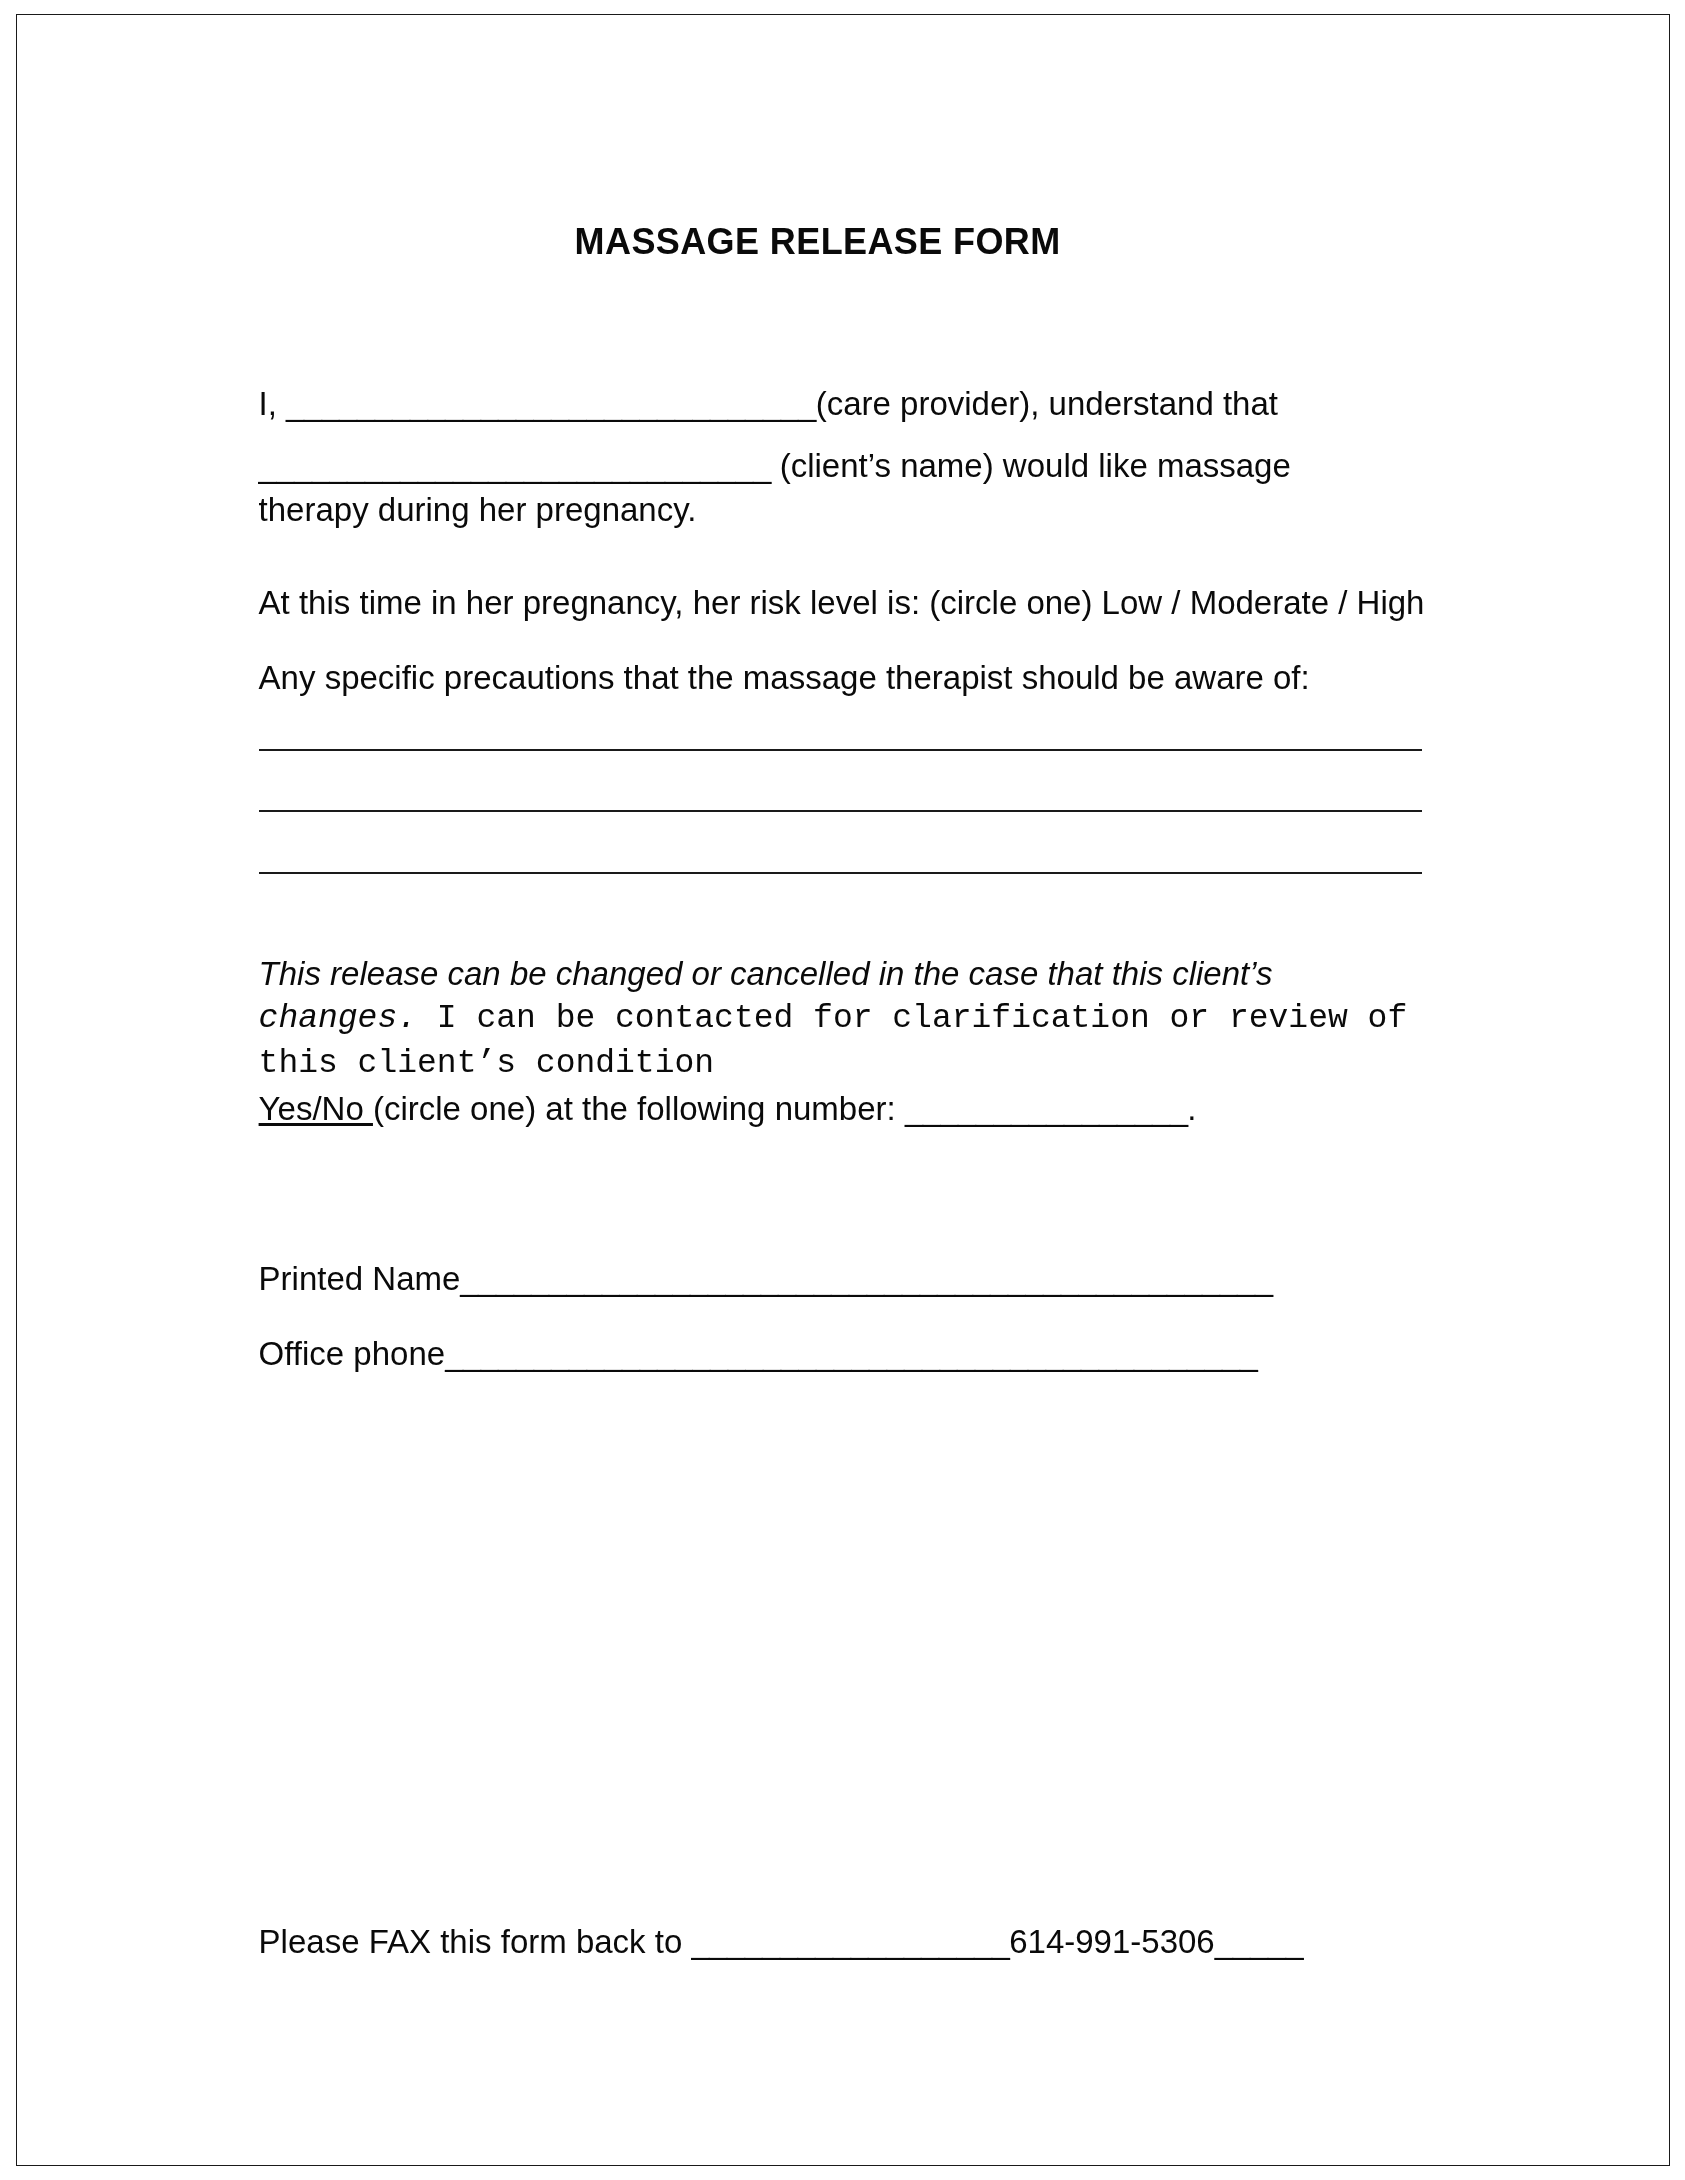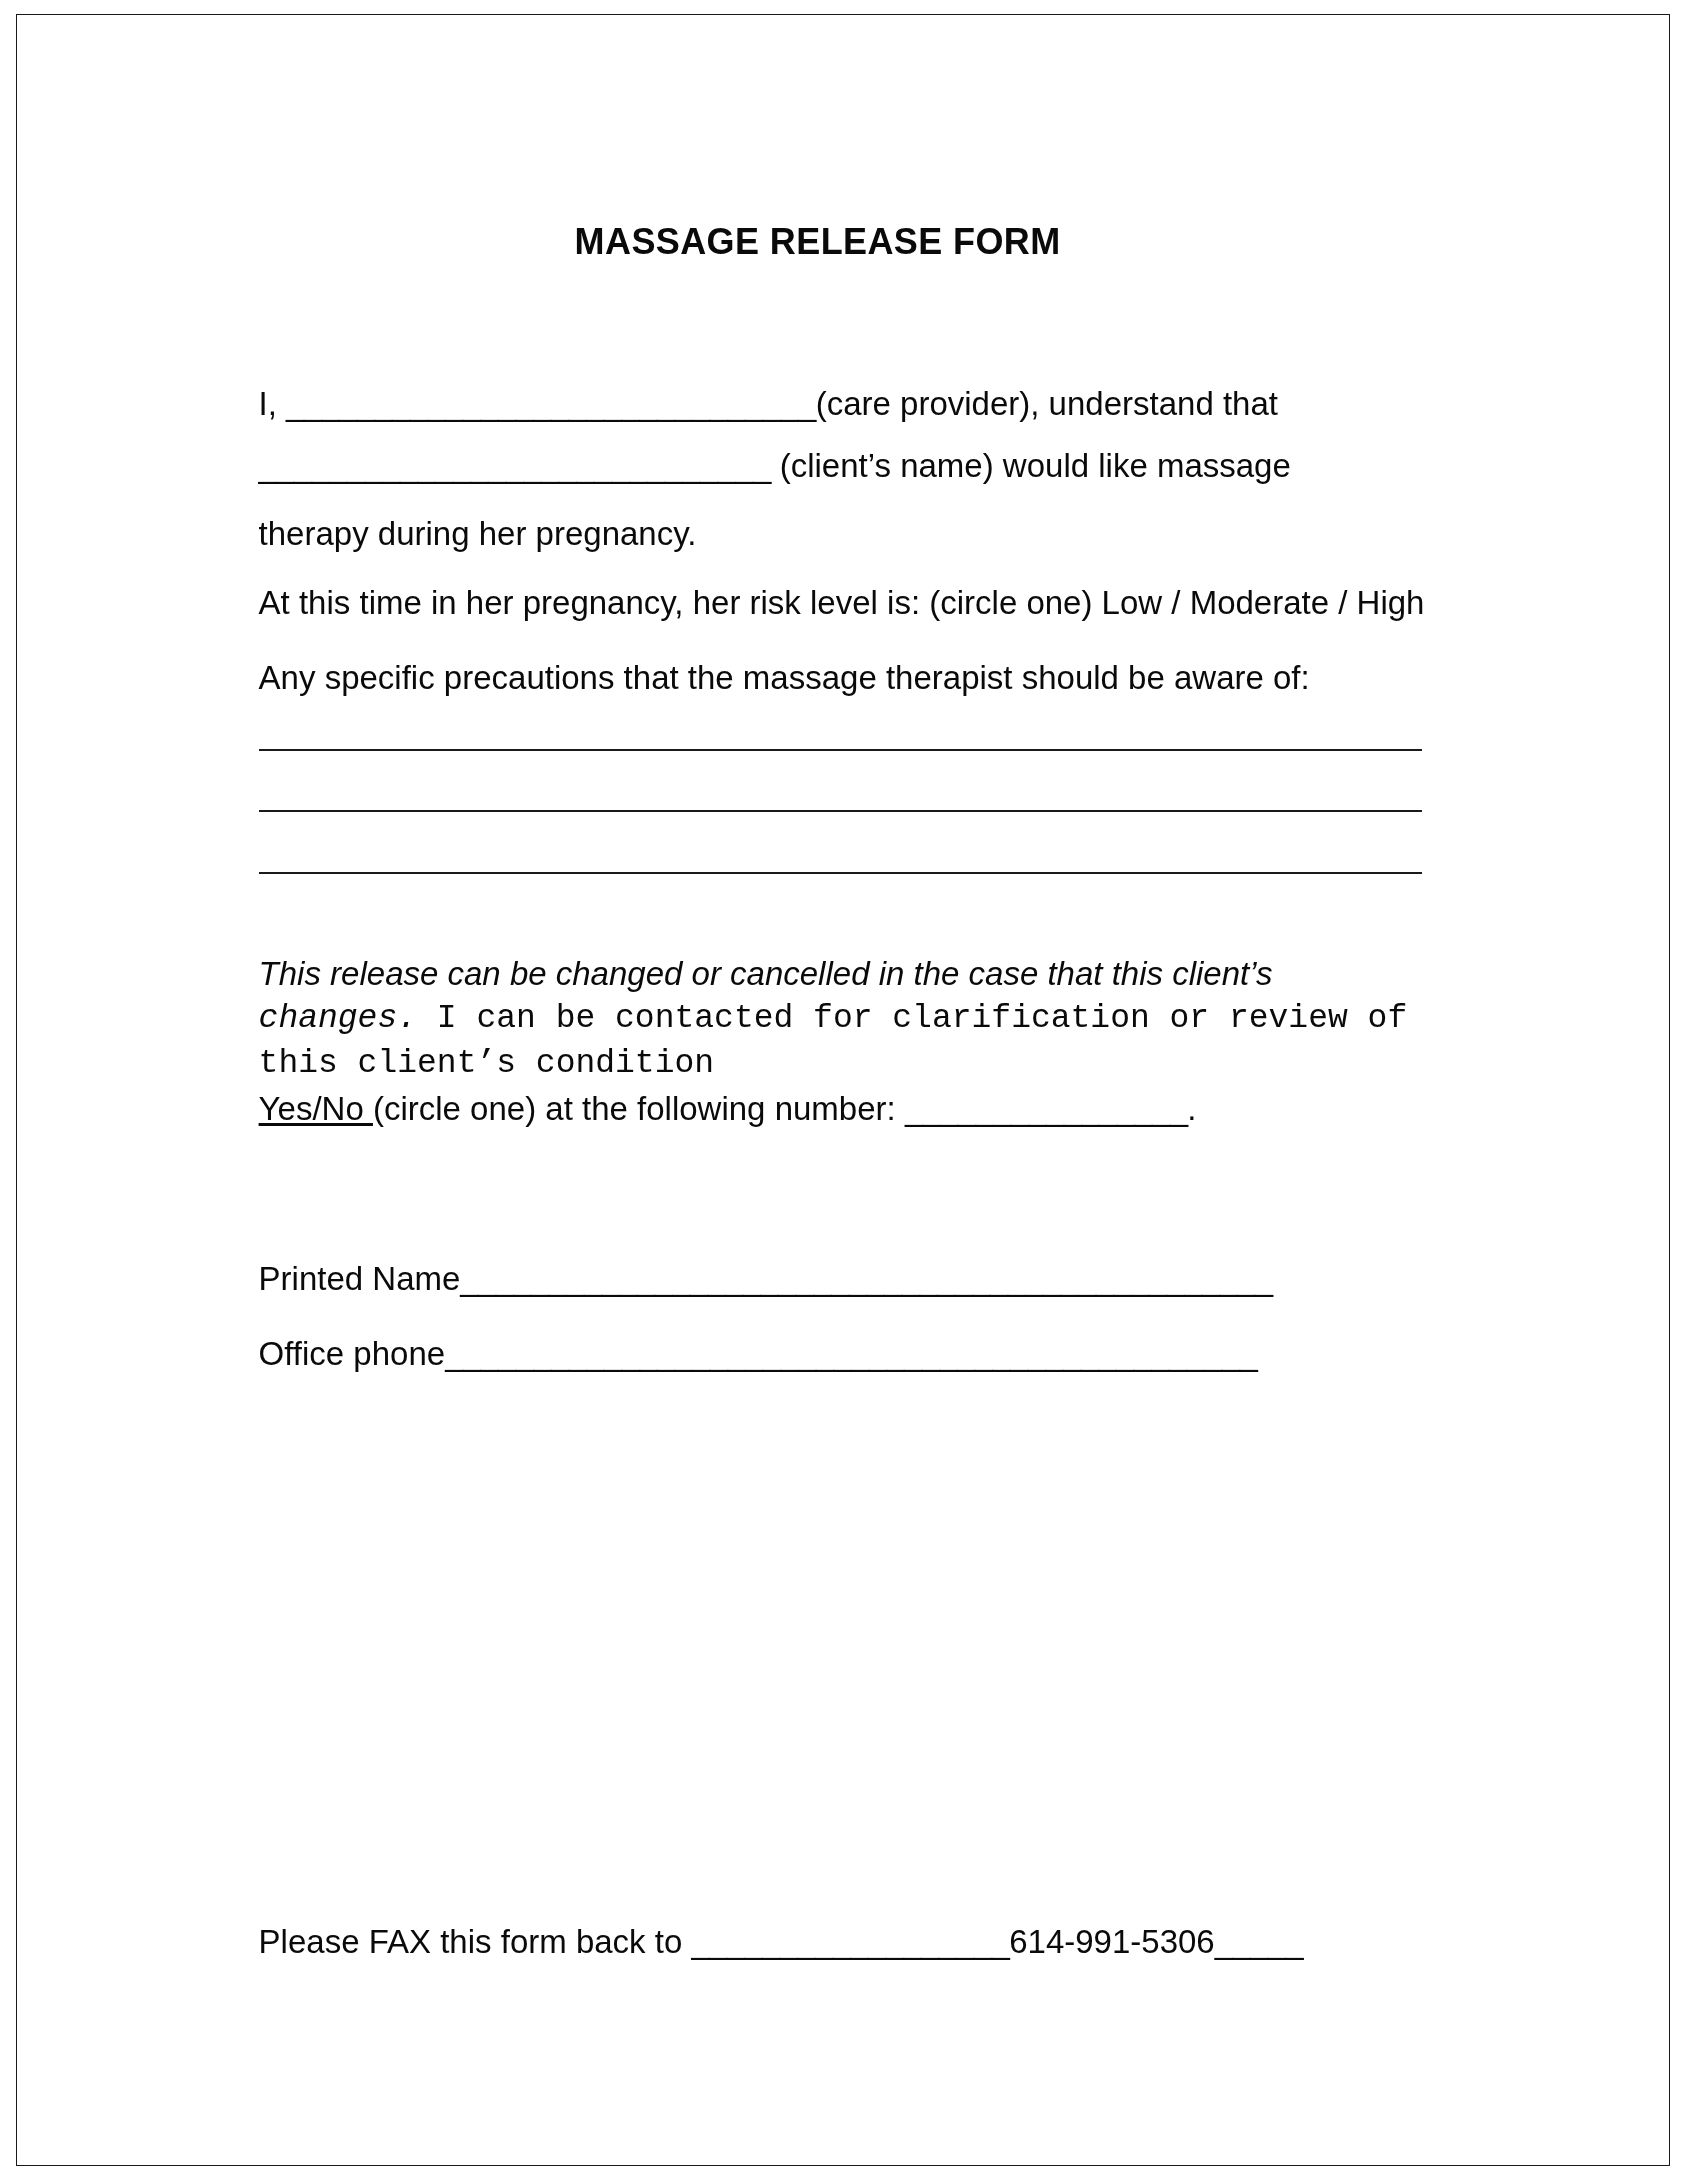--- a/index.html
+++ b/index.html
@@ -76,21 +76,21 @@
 
   .rule-line {
     position: absolute;
     left: 0;
     width: 1163px;
     border-top: 2.6px solid #1a1a1a;
   }
 
   .p-intro-1 { left: 0; top: 343px; }
   .p-intro-2 { left: 0; top: 405px; }
-  .p-intro-3 { left: 0; top: 449px; margin-top: 24px; }
+  .p-intro-3 { left: 0; top: 449px; }
   .p-risk    { left: 0; top: 542px; text-align: right; }
   .p-precaution { left: 0; top: 617px; }
 
   .line-a { top: 711px; }
   .line-b { top: 772px; }
   .line-c { top: 834px; }
 
   .p-release {
     left: 0;
     top: 913px;

